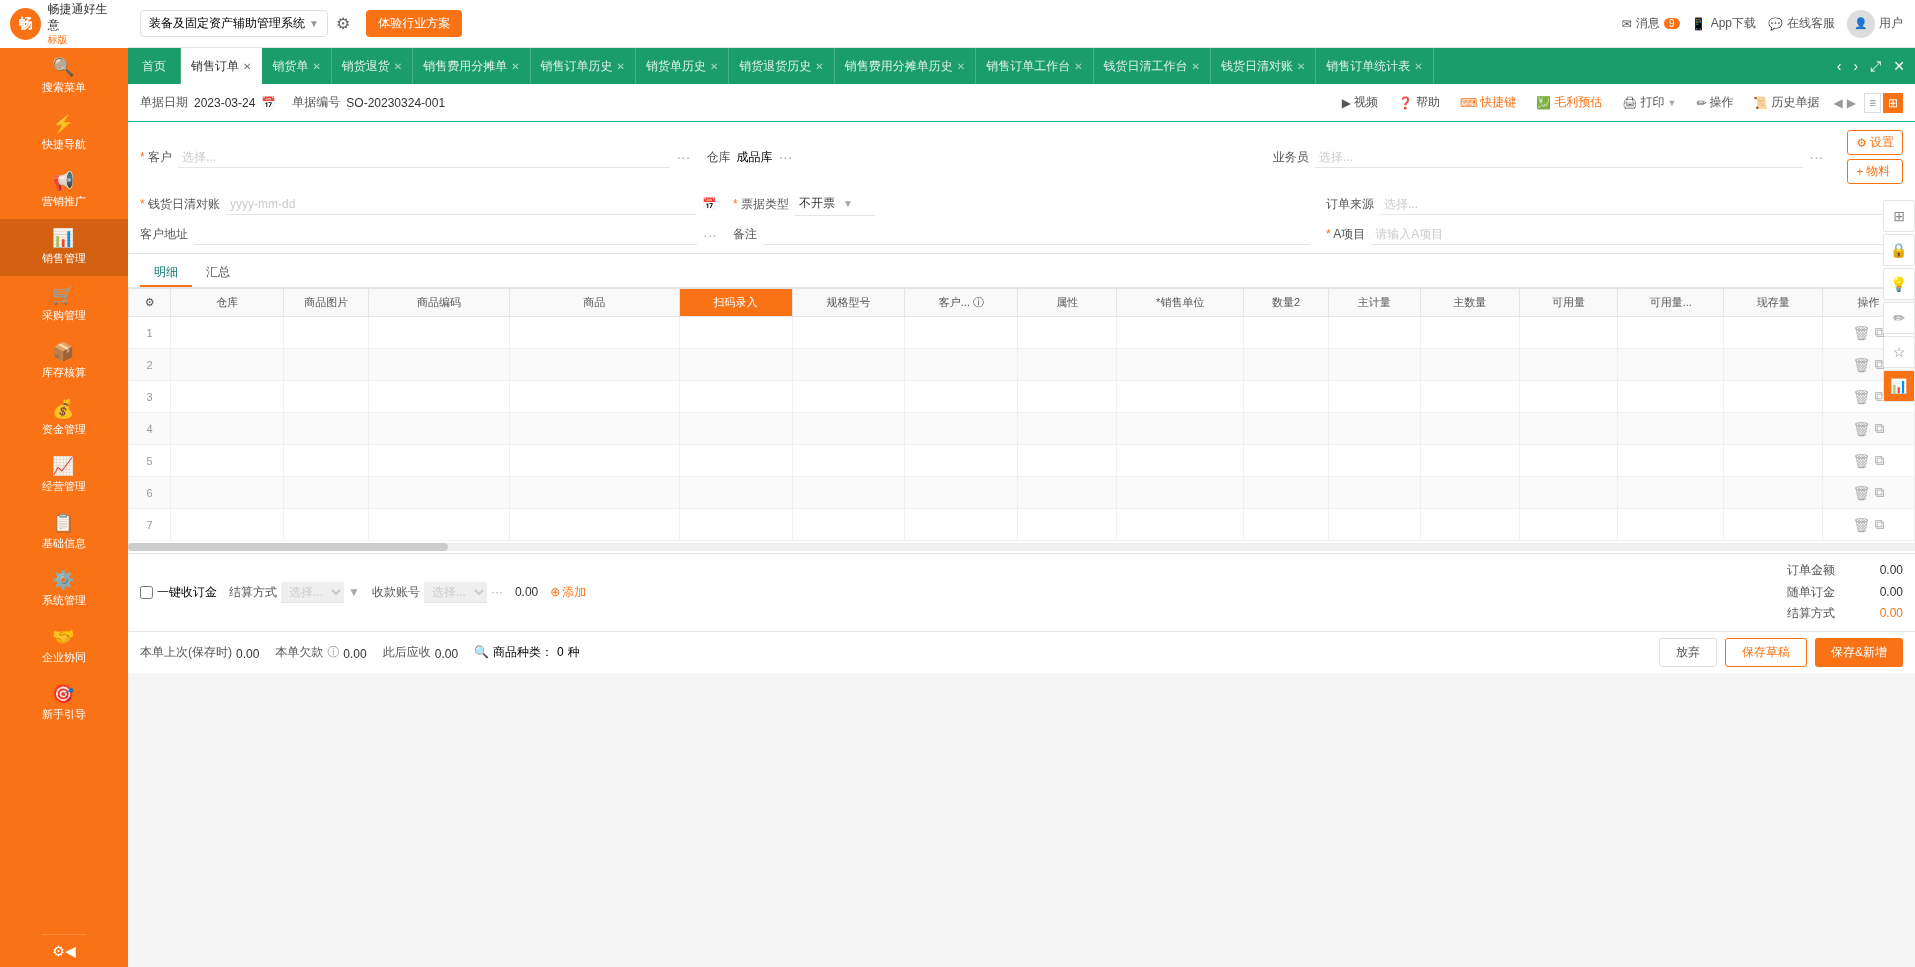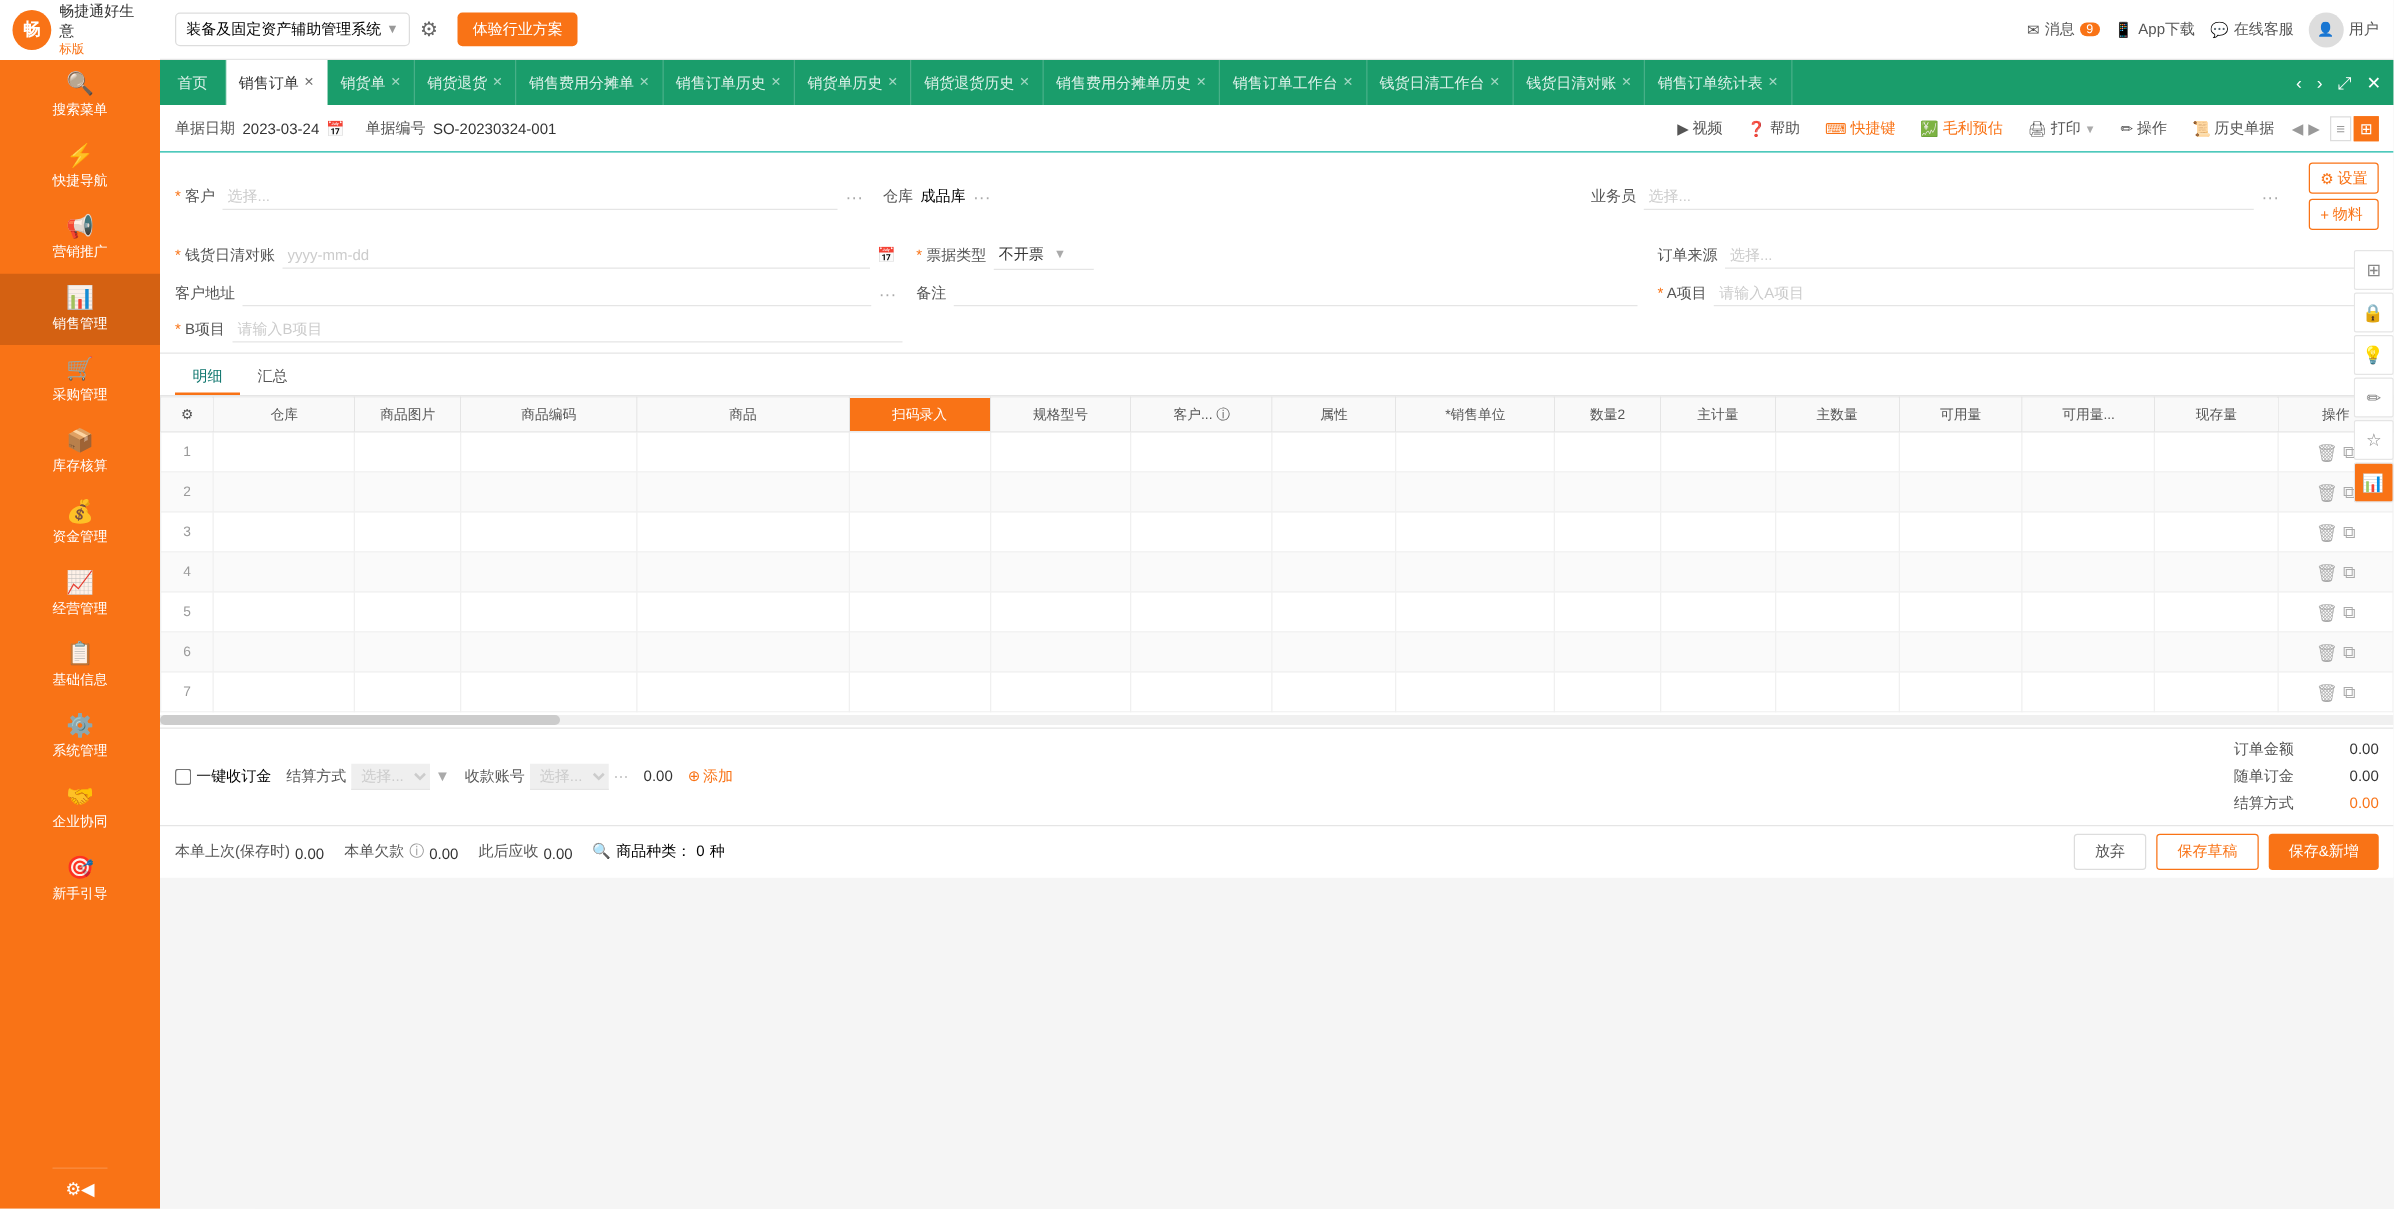--- a/index.html
+++ b/index.html
@@ -387,27 +387,20 @@
             <span class="field-dots">···</span>
           </div>
           <div class="field-group" style="flex:2;">
             <span class="field-label">备注</span>
             <input class="field-input" style="border-top: none; border-right: none; border-left: none; border-image: initial; border-bottom: 1px solid rgb(229, 229, 229); outline: none; flex: 1 1 0%;">
           </div>
           <div class="field-group" style="flex:2;">
             <span class="field-label required">A项目</span>
             <input class="field-input" placeholder="请输入A项目" style="border-top: none; border-right: none; border-left: none; border-image: initial; border-bottom: 1px solid rgb(229, 229, 229); outline: none; flex: 1 1 0%;">
           </div>
-        </div>
-        <div class="form-row">
-          <div class="field-group" style="flex:2;">
-            <span class="field-label required">B项目</span>
-            <input class="field-input" placeholder="请输入B项目" style="border-top: none; border-right: none; border-left: none; border-image: initial; border-bottom: 1px solid rgb(229, 229, 229); outline: none; flex: 1 1 0%;">
-          </div>
-          <div style="flex:4;"></div>
         </div>
       </div>
 
       <div class="detail-tabs">
         <div class="detail-tab active">
           <span>明细</span>
         </div>
         <div class="detail-tab">
           <span>汇总</span>
         </div>

